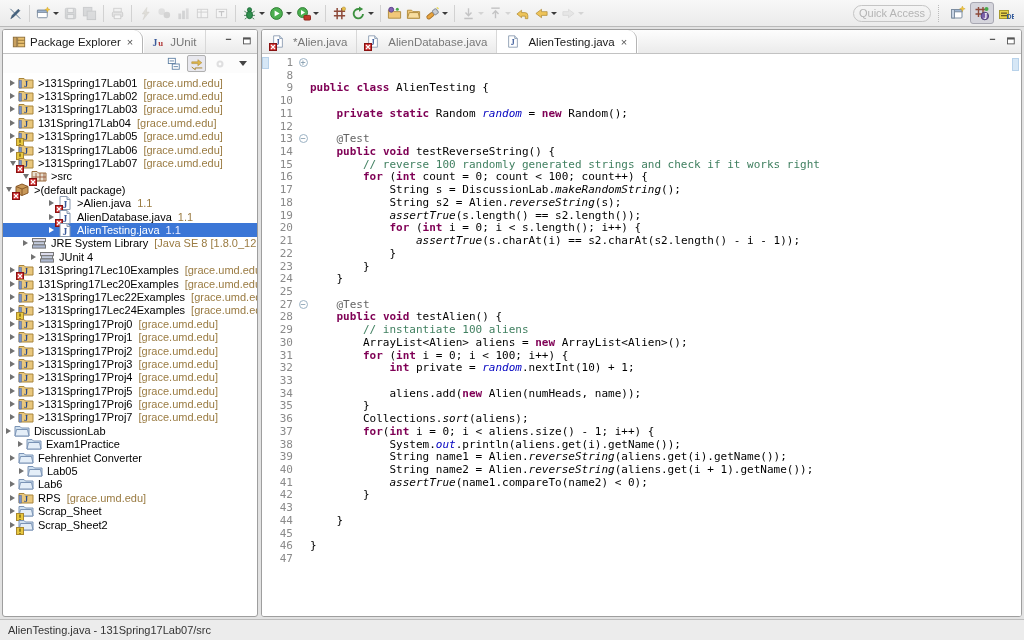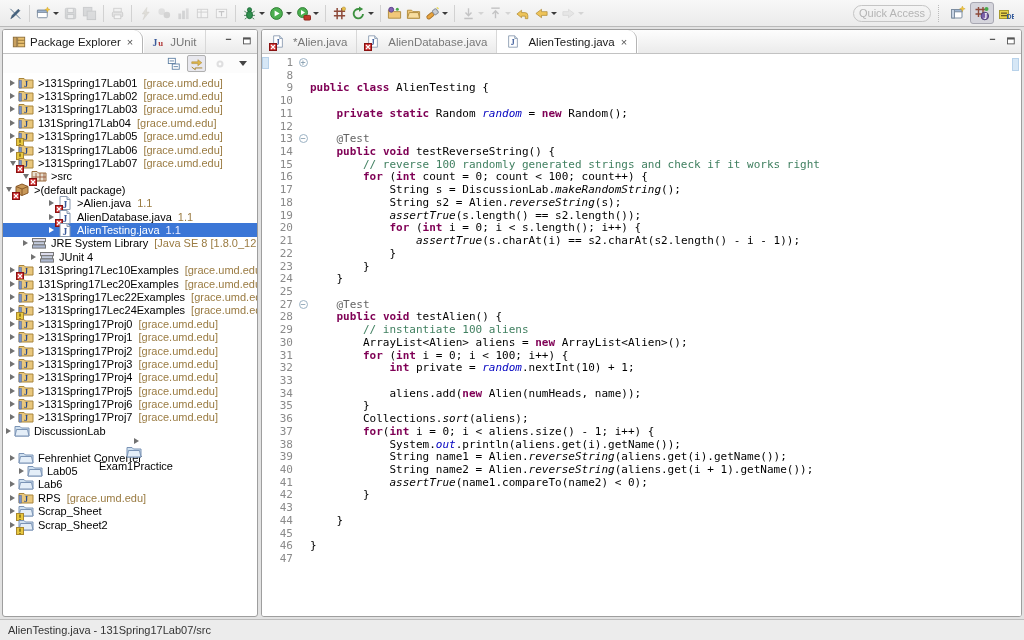--- a/index.html
+++ b/index.html
@@ -811,21 +811,21 @@
             <span class="arr-c"></span>
           </span>
           <span class="ticon">
             <svg class="base" width="16" height="16" viewBox="0 0 16 16">
               <path d="M1 3.5 H6 L7.5 5 H15 V13 H1 Z" fill="#cfe0f0" stroke="#7a93b5"></path>
               <path d="M2.5 6.5 H13.5 L15 13 H1 Z" fill="#e4eef8" stroke="#7a93b5"></path>
             </svg>
           </span>
           <span>DiscussionLab</span>
         </div>
-        <div class="trow" style="padding-left: 12px; flex-direction: column;">
+        <div class="trow" style="padding-left: 12px;">
           <span class="arrow">
             <span class="arr-c"></span>
           </span>
           <span class="ticon">
             <svg class="base" width="16" height="16" viewBox="0 0 16 16">
               <path d="M1 3.5 H6 L7.5 5 H15 V13 H1 Z" fill="#cfe0f0" stroke="#7a93b5"></path>
               <path d="M2.5 6.5 H13.5 L15 13 H1 Z" fill="#e4eef8" stroke="#7a93b5"></path>
             </svg>
           </span>
           <span>Exam1Practice</span>

